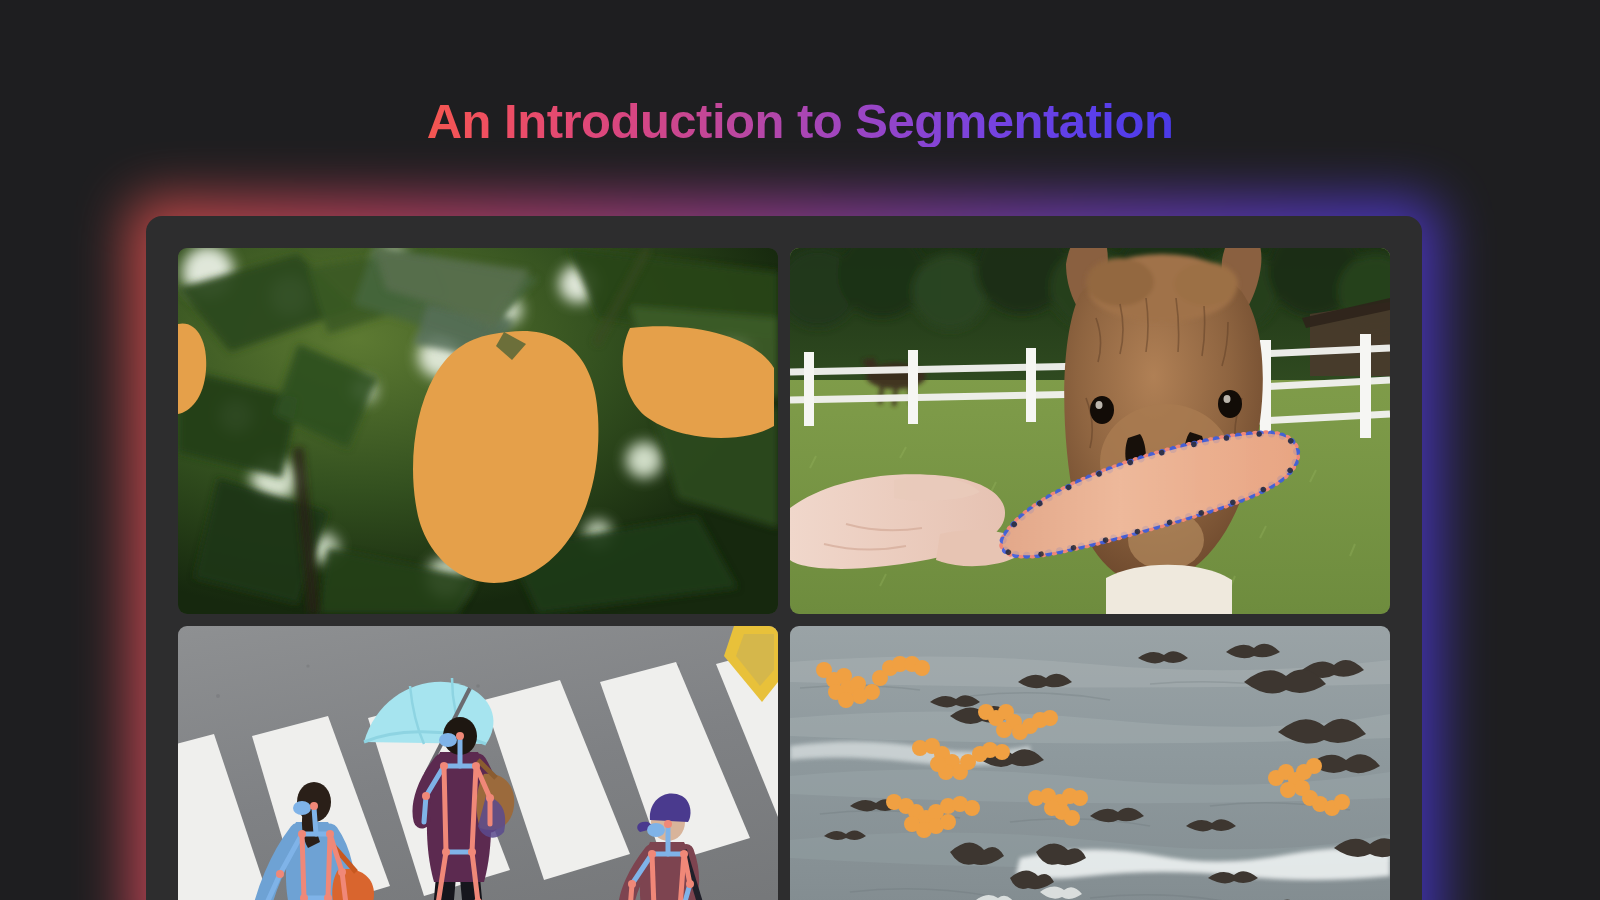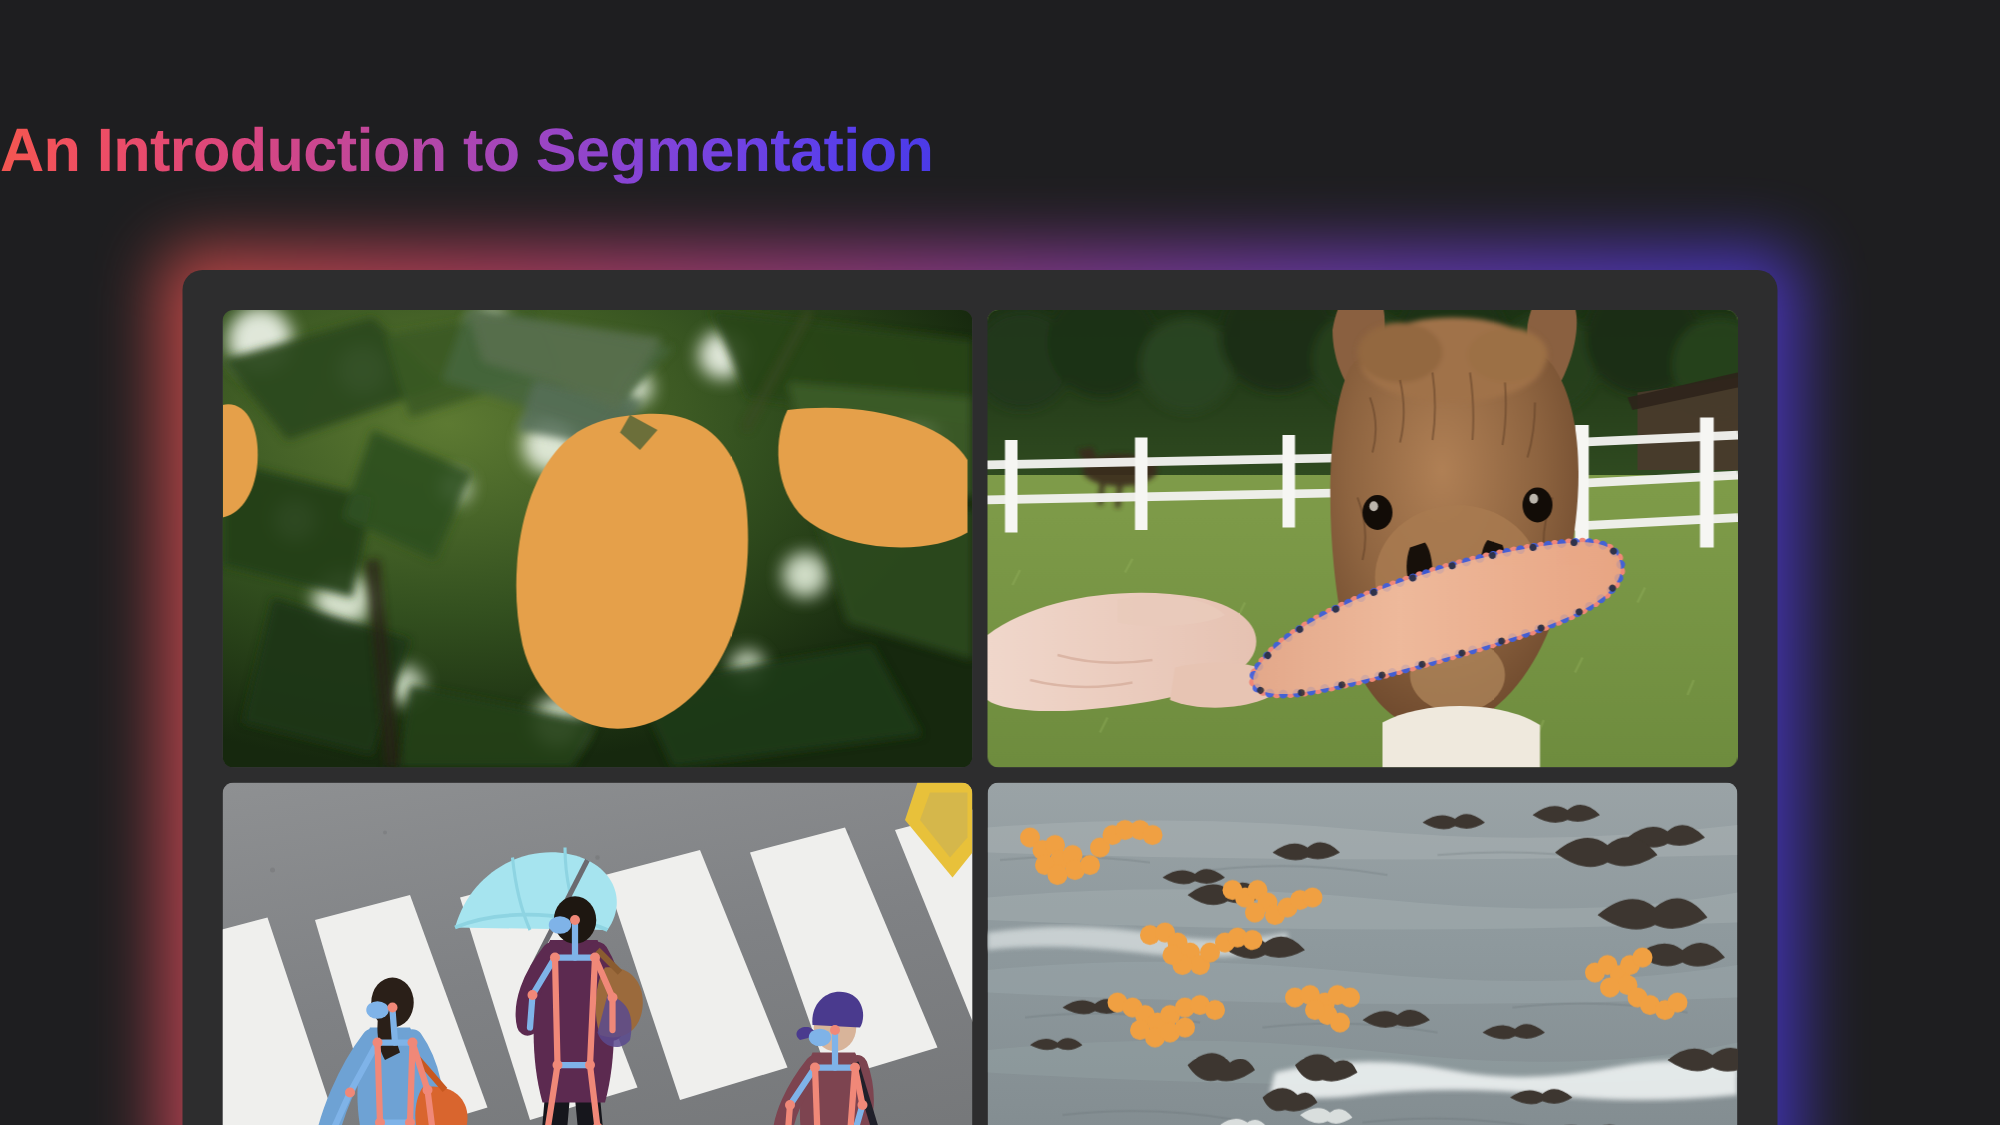--- a/index.html
+++ b/index.html
@@ -12,21 +12,21 @@
 
   body {
     background: #1e1e20;
     font-family: "Liberation Sans", sans-serif;
     position: relative;
   }
 
   
   .title-wrap {
     width: 100%;
-    text-align: left;
+    text-align: center;
     padding-top: 96px;
     position: relative;
     z-index: 5;
   }
 
   .page-title {
     display: inline-block;
     font-size: 49px;
     font-weight: bold;
     letter-spacing: -0.5px;

